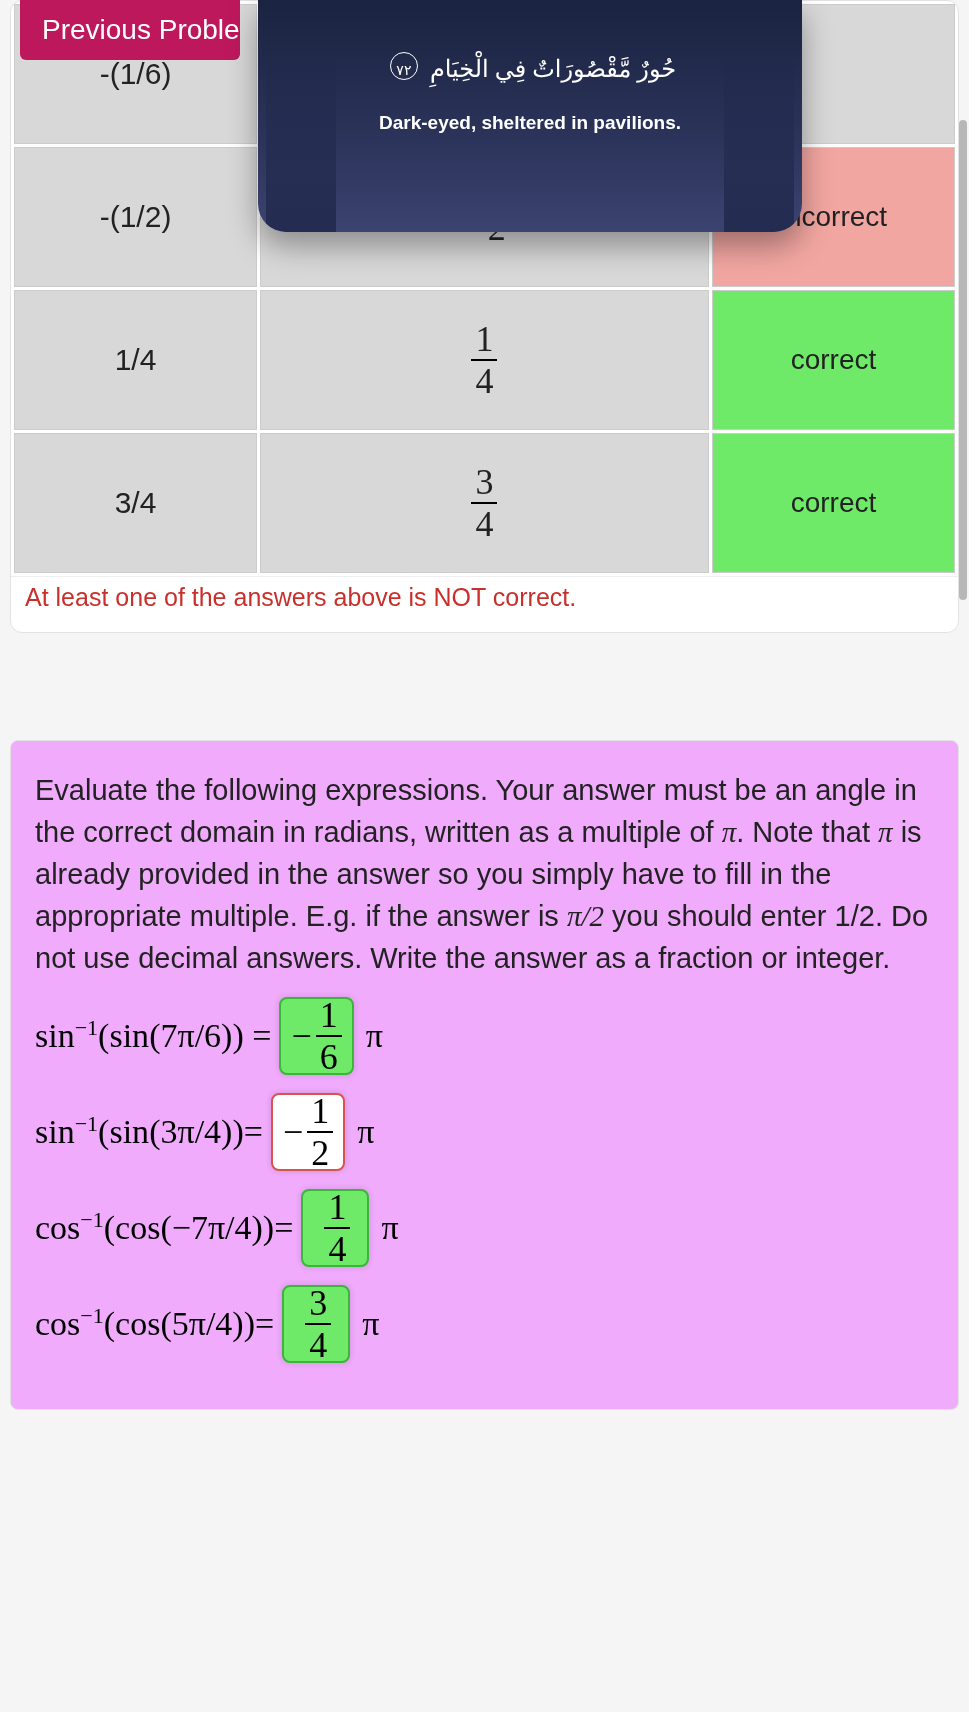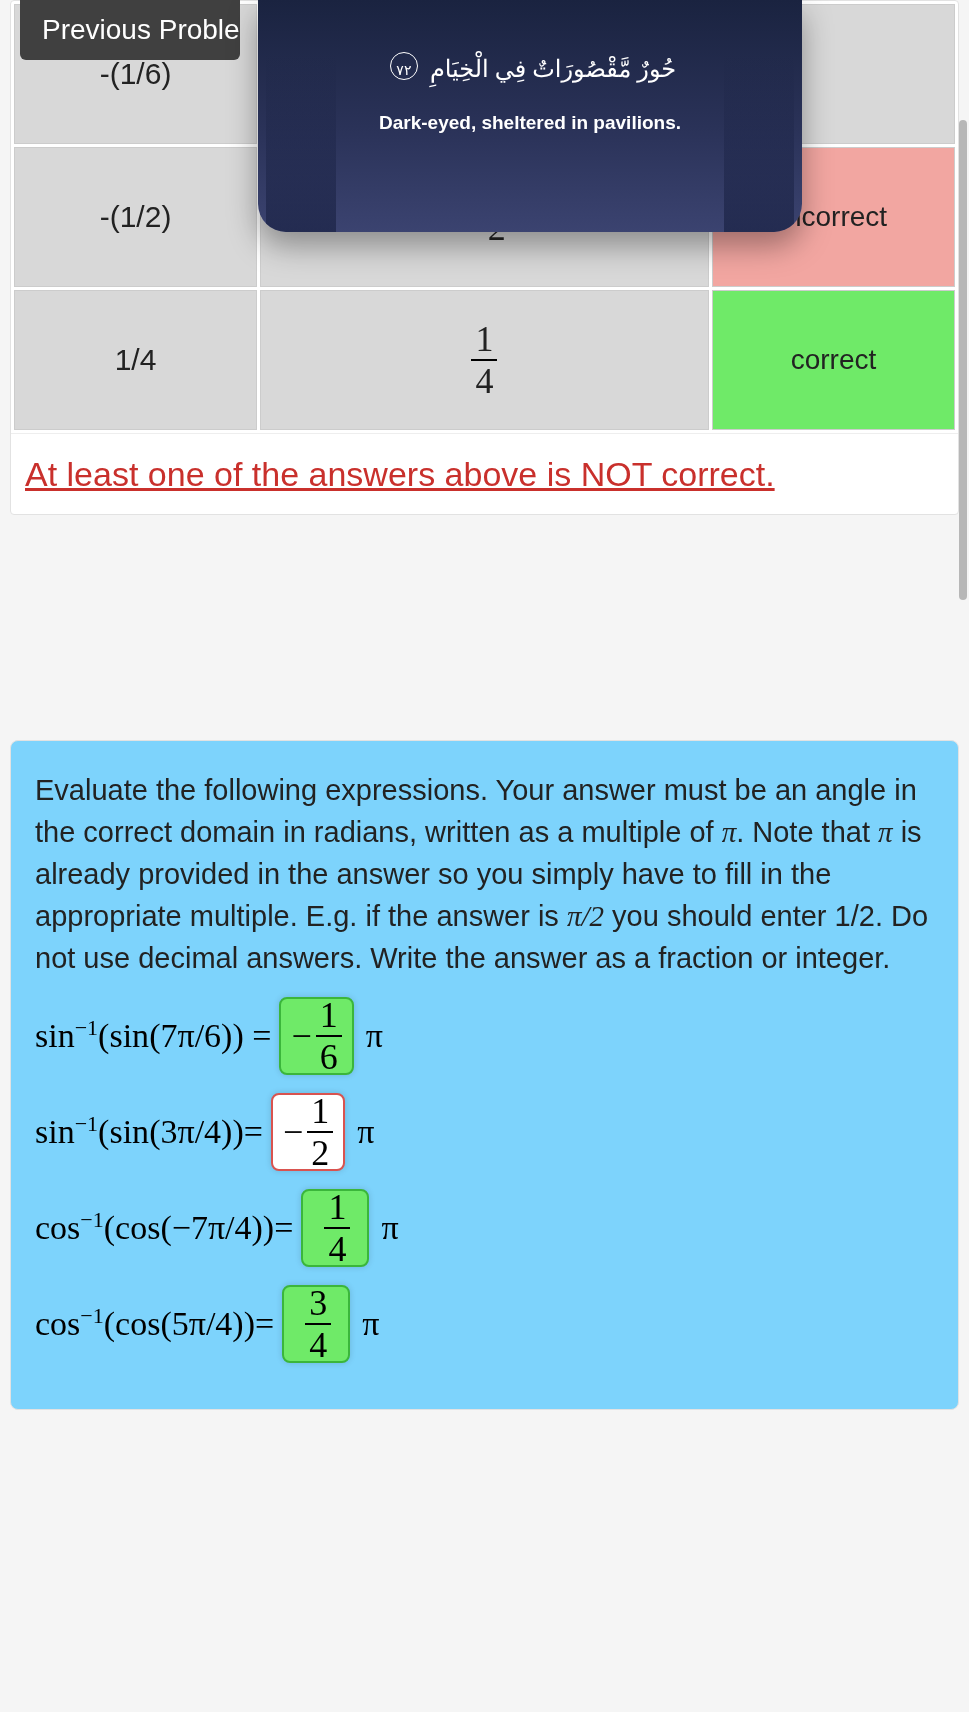--- a/index.html
+++ b/index.html
@@ -8,36 +8,36 @@
     background: #f5f5f5;
     width: 969px;
     height: 1712px;
     position: relative;
     overflow: hidden;
   }
   .page-wrap { position: relative; width: 100%; height: 100%; }
   .prev-btn {
     position: absolute;
     top: 0; left: 20px;
-    background: #404040;
+    background: #be185d;
     color: #fff;
     font-size: 28px;
     padding: 14px 22px 14px 22px;
     border-radius: 0 0 6px 6px;
     z-index: 2;
     white-space: nowrap;
     width: 220px;
     overflow: hidden;
   }
   .card-top {
     position: absolute;
     top: 0; left: 10px; right: 10px;
     background: #fff;
     border: 1px solid #e2e2e2;
-    border-radius: 4px;
+    border-radius: 12px;
     z-index: 1;
     padding-bottom: 0;
     overflow: hidden;
   }
   table.answers {
     width: 100%;
     border-collapse: separate;
     border-spacing: 3px;
     table-layout: fixed;
   }
@@ -55,29 +55,28 @@
   table.answers td.col3 { width: 26%; font-size: 28px; }
   td.correct-cell { background: #6fea68 !important; color: #0b3f11; }
   td.incorrect-cell { background: #f2a6a1 !important; color: #a22b1f; }
   .frac-wrap { display: inline-flex; align-items: center; font-family: "Times New Roman", serif; font-size: 36px; }
   .frac { display: inline-flex; flex-direction: column; align-items: center; line-height: 1; }
   .frac .num { border-bottom: 2px solid #000; padding: 0 4px 2px 4px; }
   .frac .den { padding: 2px 4px 0 4px; }
   .minus { margin-right: 4px; }
   .warning {
     color: #c9302c;
-    font-size: 34px;
-    padding: 21px 14px 20px 14px;
+    font-size: 25px;
+    padding: 6px 14px 20px 14px;
     border-top: 1px solid #eee;
-    text-decoration: underline;
   }
   .problem-card {
     position: absolute;
     top: 740px; left: 10px; right: 10px;
-    background: #7dd3fc;
+    background: #f0abfc;
     border: 1px solid #e2e2e2;
     border-radius: 8px;
     padding: 28px 24px;
   }
   .problem-text {
     font-size: 29px;
     line-height: 1.45;
     color: #222;
   }
   .expr-list { margin-top: 12px; }
@@ -198,20 +197,32 @@
         <td class="col2">
           <span class="frac-wrap">
             <span class="frac">
               <span class="num">1</span>
               <span class="den">4</span>
             </span>
           </span>
         </td>
         <td class="col3 correct-cell"><span>correct</span></td>
       </tr>
+      <tr>
+        <td class="col1"><span>3/4</span></td>
+        <td class="col2">
+          <span class="frac-wrap">
+            <span class="frac">
+              <span class="num">3</span>
+              <span class="den">4</span>
+            </span>
+          </span>
+        </td>
+        <td class="col3 correct-cell"><span>correct</span></td>
+      </tr>
     </tbody>
       </table>
     <div class="warning">
       <span>At least one of the answers above is NOT correct.</span>
     </div>
   </div>
 
   <div class="problem-card">
     <p class="problem-text">
       <span>Evaluate the following expressions. Your answer must be an angle in the correct domain in radians, written as a multiple of </span><span style="font-family:'Times New Roman',serif;font-style:italic;">π</span><span>. Note that </span><span style="font-family:'Times New Roman',serif;font-style:italic;">π</span><span> is already provided in the answer so you simply have to fill in the appropriate multiple. E.g. if the answer is </span><span style="font-family:'Times New Roman',serif;font-style:italic;">π/2</span><span> you should enter 1/2. Do not use decimal answers. Write the answer as a fraction or integer.</span>

